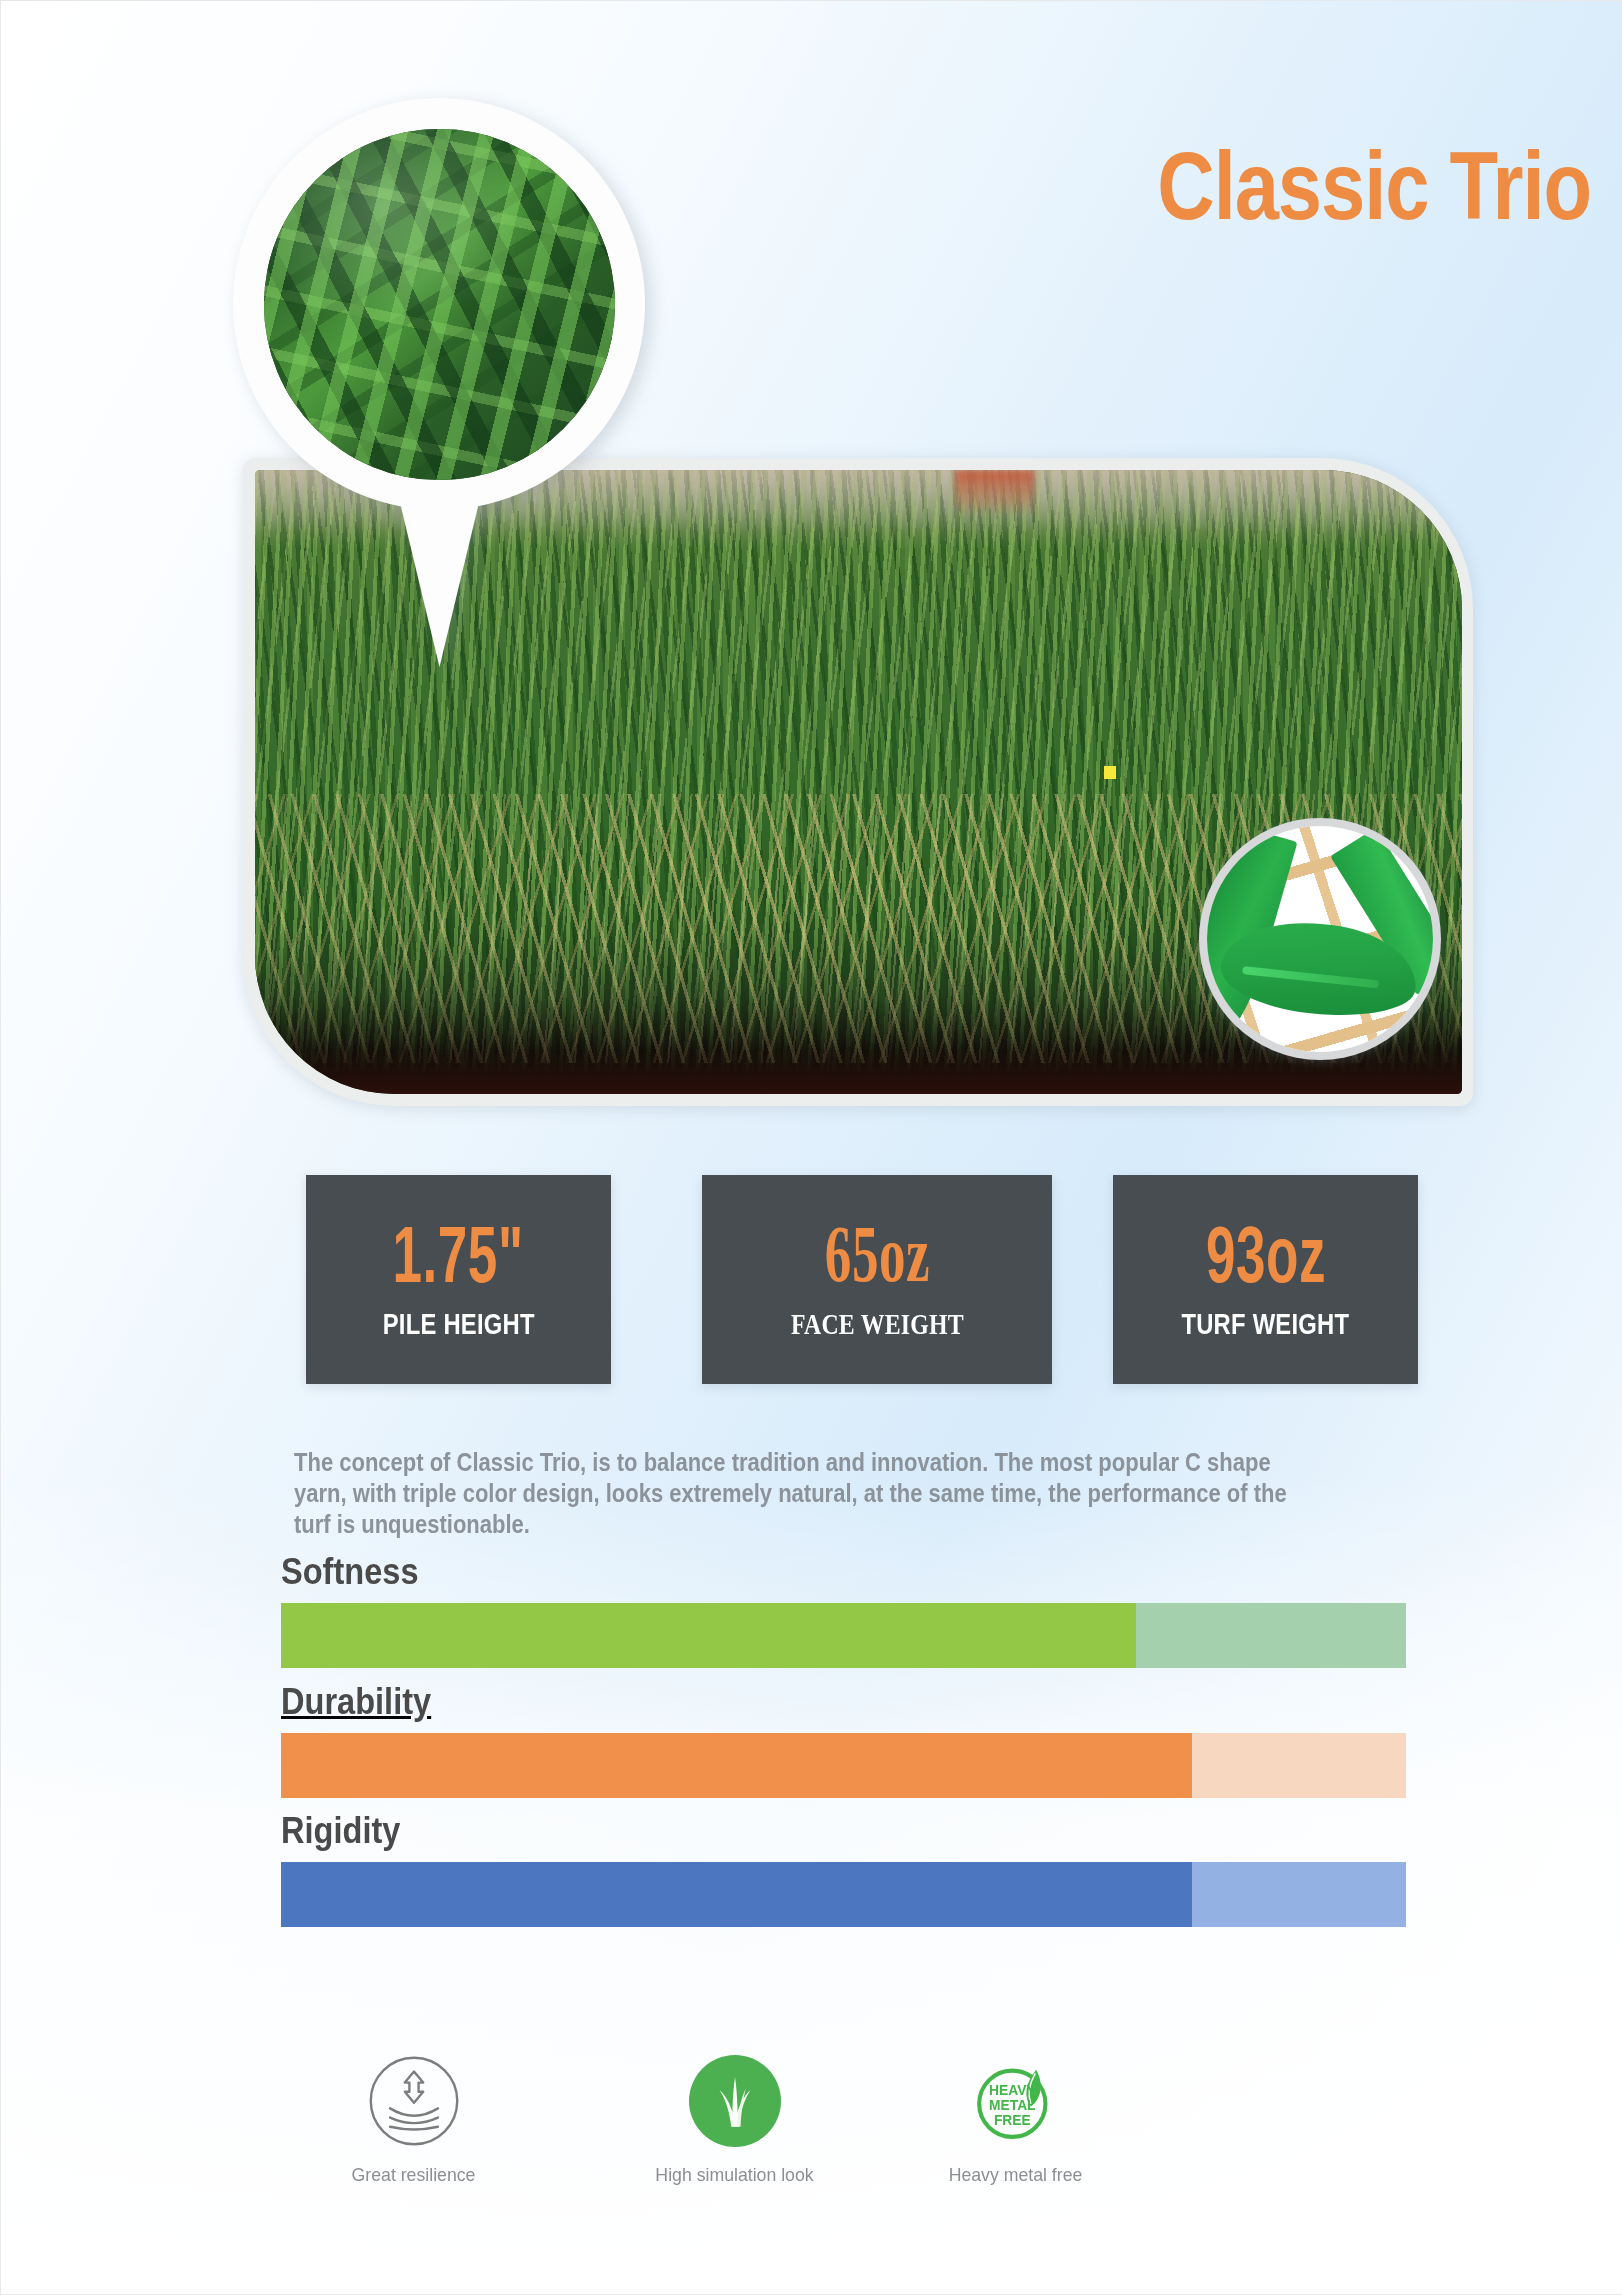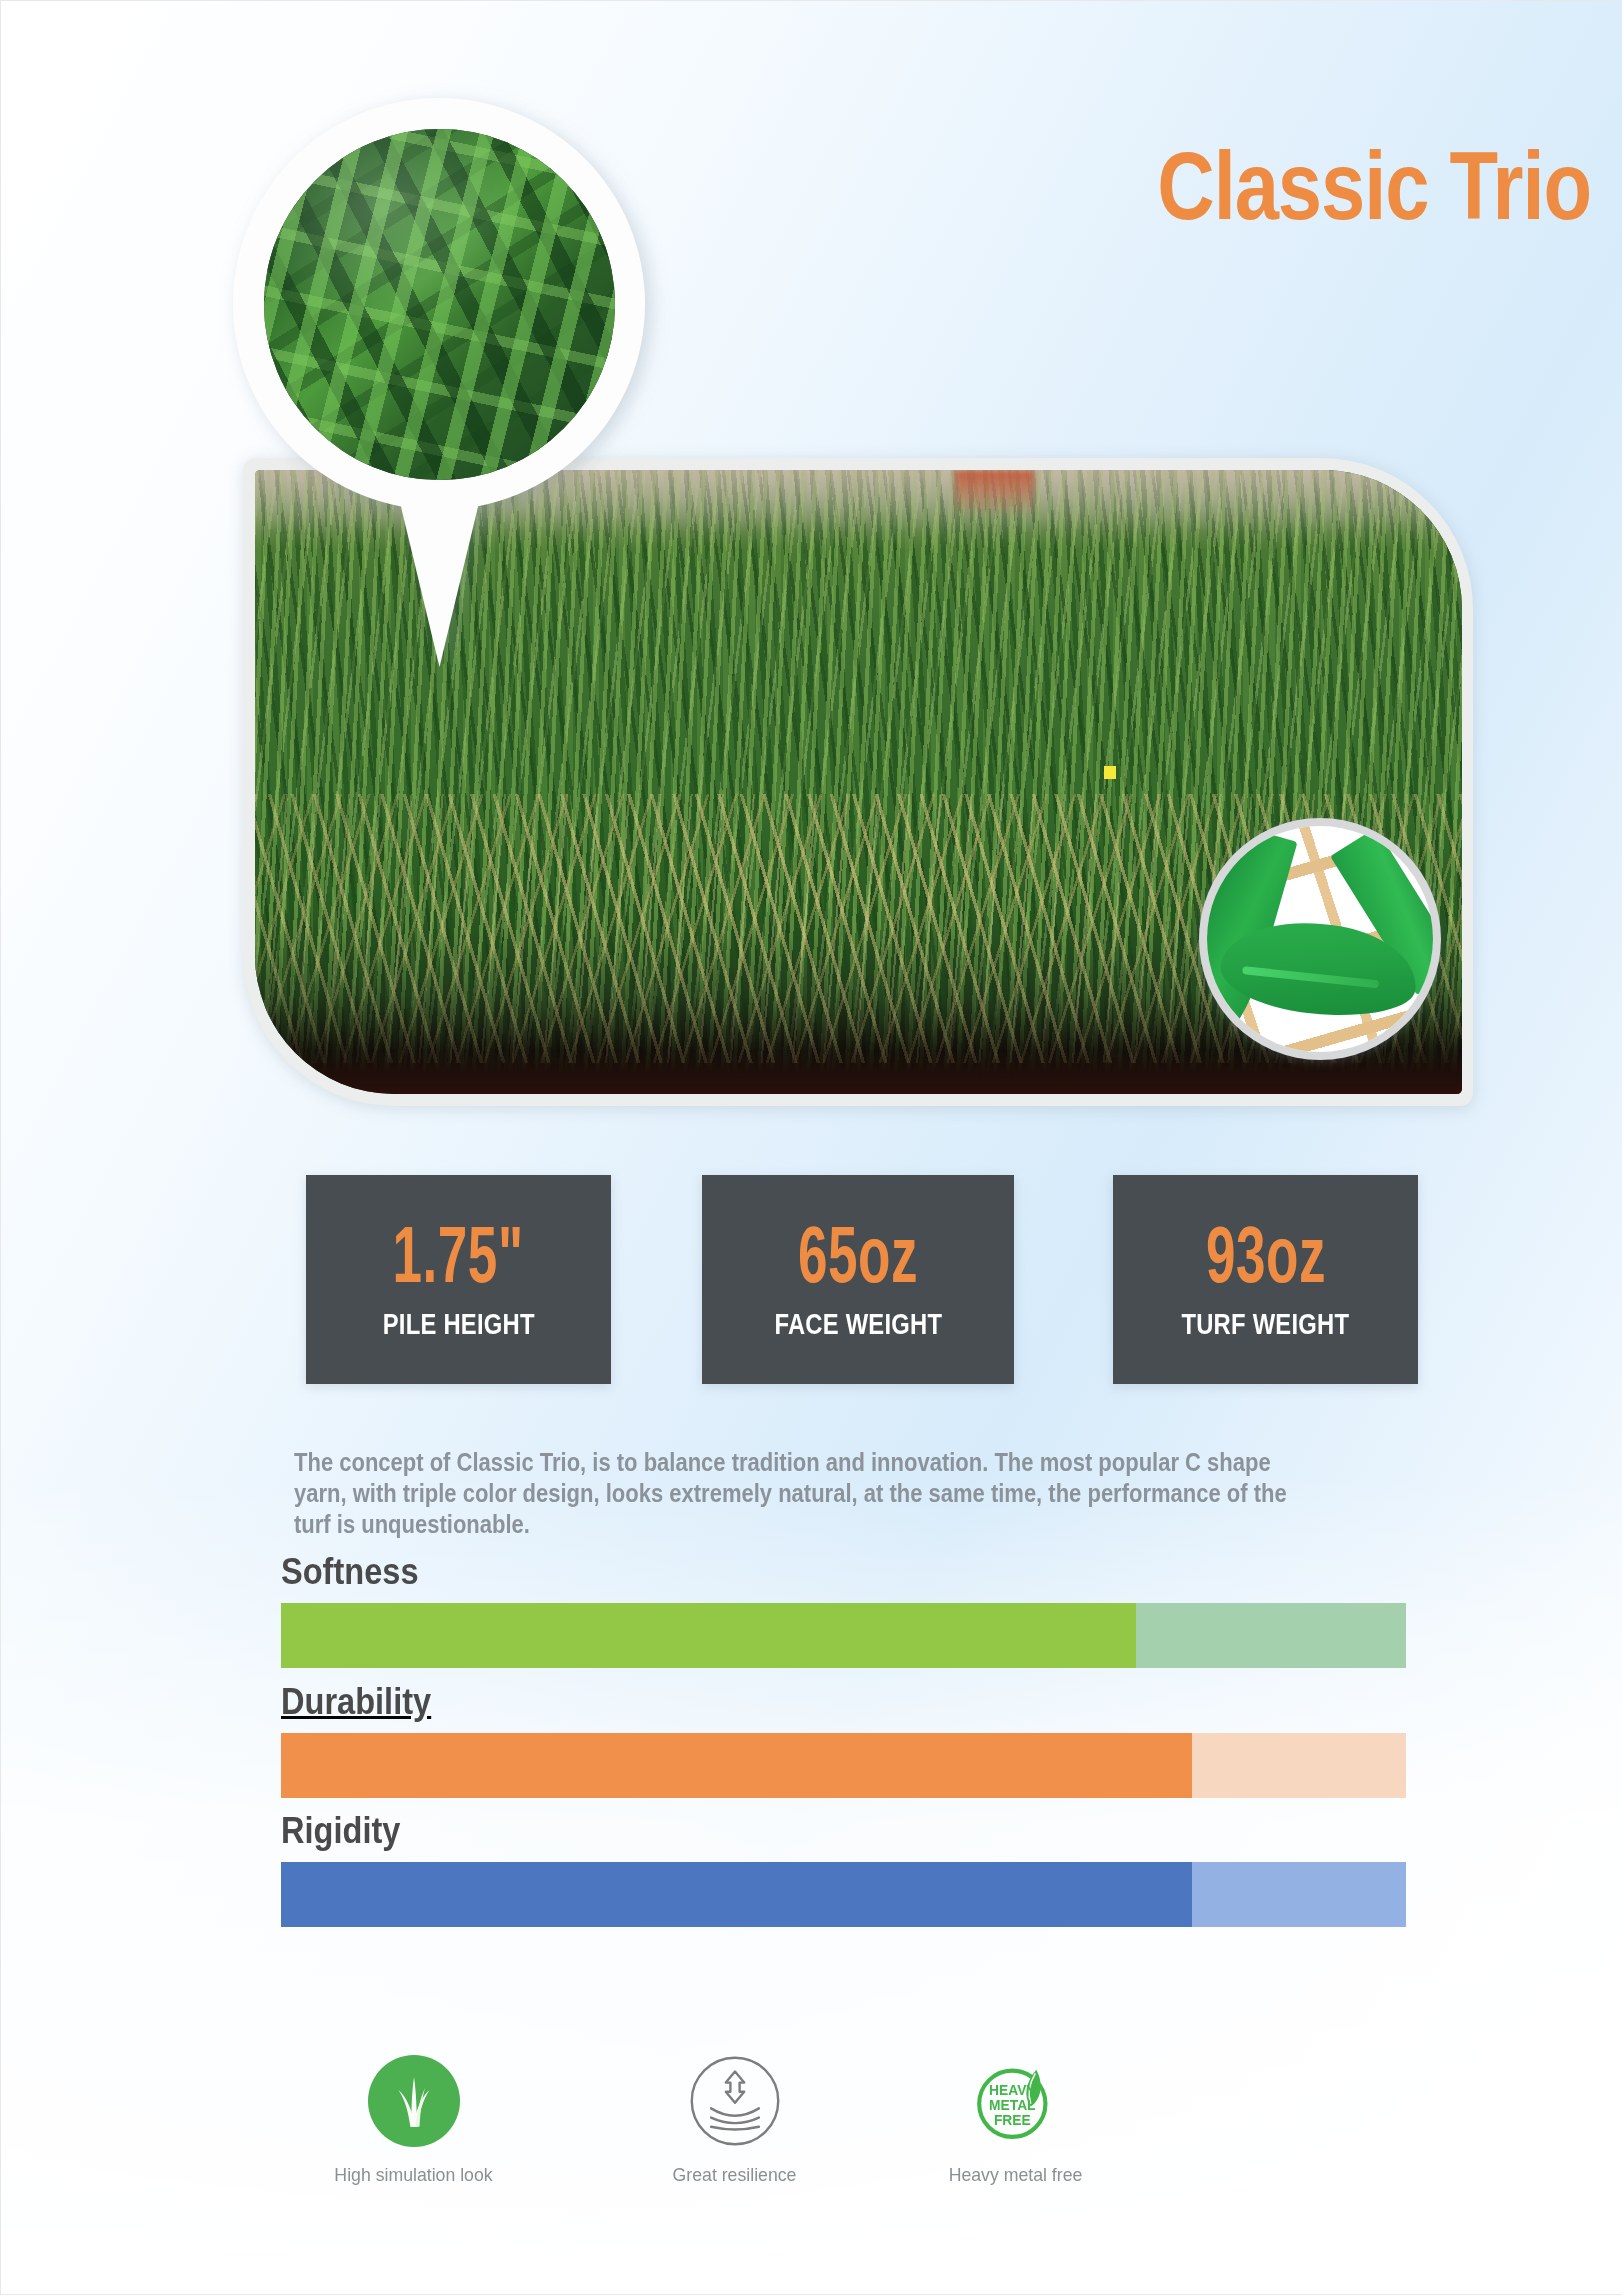--- a/index.html
+++ b/index.html
@@ -204,21 +204,21 @@
   
   .specs { position:absolute; left:0; top:1175px; width:1623px; height:216px; }
   .spec-box{
     position:absolute; top:0; height:209px;
     background:#474d51;
     display:flex; flex-direction:column;
     align-items:center; justify-content:center;
     box-shadow:0 3.3px 10.5px rgba(120,135,150,.22);
   }
   .spec-box:nth-of-type(1){ left:259px; width:305px; }
-  .spec-box:nth-of-type(2){ left:655px; width:312px; }
+  .spec-box:nth-of-type(2){ left:655px; width:350px;font-family:Liberation Serif, serif; }
   .spec-box:nth-of-type(3){ left:1066px; width:305px; }
   .spec-value{
     color:#ee8c44;
     font-weight:bold; font-size:68px; line-height:1;
     letter-spacing:0.7px;
     transform:scaleX(.78) scaleY(1.18);
     white-space:nowrap;
     margin-bottom:22px;
   }
   .spec-label{
@@ -356,38 +356,38 @@
         <div class="rate-fill" style="width: 81%; background: rgb(76, 119, 192);"></div>
       </div>
     </div>
 
   </div>
 
   <div class="features">
 
     <div class="feature">
       <svg class="feat-icon" viewBox="0 0 100 100">
+        <circle cx="50" cy="50" r="47" fill="none" stroke="#7d7d7d" stroke-width="2.6"></circle>
+        <path d="M50 18 L60 30 L55 30 L55 40 L60 40 L50 52 L40 40 L45 40 L45 30 L40 30 Z" fill="none" stroke="#7d7d7d" stroke-width="2.6" stroke-linejoin="round"></path>
+        <path d="M24 58 Q50 74 76 58" fill="none" stroke="#7d7d7d" stroke-width="2.6" stroke-linecap="round"></path>
+        <path d="M24 68 Q50 80 76 68" fill="none" stroke="#7d7d7d" stroke-width="2.6" stroke-linecap="round"></path>
+        <path d="M24 78 Q50 84 76 78" fill="none" stroke="#7d7d7d" stroke-width="2.6" stroke-linecap="round"></path>
+      </svg>
+      <div class="feat-caption">Great resilience</div>
+    </div>
+
+    <div class="feature">
+      <svg class="feat-icon" viewBox="0 0 100 100">
         <circle cx="50" cy="50" r="50" fill="#4caf50"></circle>
         <path d="M50 78 L46 78 C44 62 40 48 33 38 C41 44 47 58 50 72 Z" fill="#fbfff8"></path>
         <path d="M50 78 L54 78 C56 62 60 48 67 38 C59 44 53 58 50 72 Z" fill="#fbfff8"></path>
         <path d="M47 78 L53 78 C53 56 52 38 50 24 C48 38 47 56 47 78 Z" fill="#fbfff8"></path>
         <path d="M52 78 L56 78 C57 60 59 46 62 36 C57 46 53 62 52 78 Z" fill="#eaf6e6"></path>
       </svg>
       <div class="feat-caption">High simulation look</div>
-    </div>
-
-    <div class="feature">
-      <svg class="feat-icon" viewBox="0 0 100 100">
-        <circle cx="50" cy="50" r="47" fill="none" stroke="#7d7d7d" stroke-width="2.6"></circle>
-        <path d="M50 18 L60 30 L55 30 L55 40 L60 40 L50 52 L40 40 L45 40 L45 30 L40 30 Z" fill="none" stroke="#7d7d7d" stroke-width="2.6" stroke-linejoin="round"></path>
-        <path d="M24 58 Q50 74 76 58" fill="none" stroke="#7d7d7d" stroke-width="2.6" stroke-linecap="round"></path>
-        <path d="M24 68 Q50 80 76 68" fill="none" stroke="#7d7d7d" stroke-width="2.6" stroke-linecap="round"></path>
-        <path d="M24 78 Q50 84 76 78" fill="none" stroke="#7d7d7d" stroke-width="2.6" stroke-linecap="round"></path>
-      </svg>
-      <div class="feat-caption">Great resilience</div>
     </div>
 
 
     <div class="feature">
       <svg class="feat-icon" viewBox="0 0 100 100">
         <circle cx="46" cy="53" r="36" fill="none" stroke="#43b649" stroke-width="4.5"></circle>
         <path d="M72 16 C60 30 58 46 66 56 C78 48 80 30 72 16 Z" fill="#43b649"></path>
         <path d="M71 20 C64 32 63 44 66 53" fill="none" stroke="#ffffff" stroke-width="1.6"></path>
         <text x="46" y="44" font-family="Liberation Sans, sans-serif" font-size="15" font-weight="bold" fill="#43b649" text-anchor="middle">HEAVY</text>
         <text x="46" y="60" font-family="Liberation Sans, sans-serif" font-size="15" font-weight="bold" fill="#43b649" text-anchor="middle">METAL</text>

